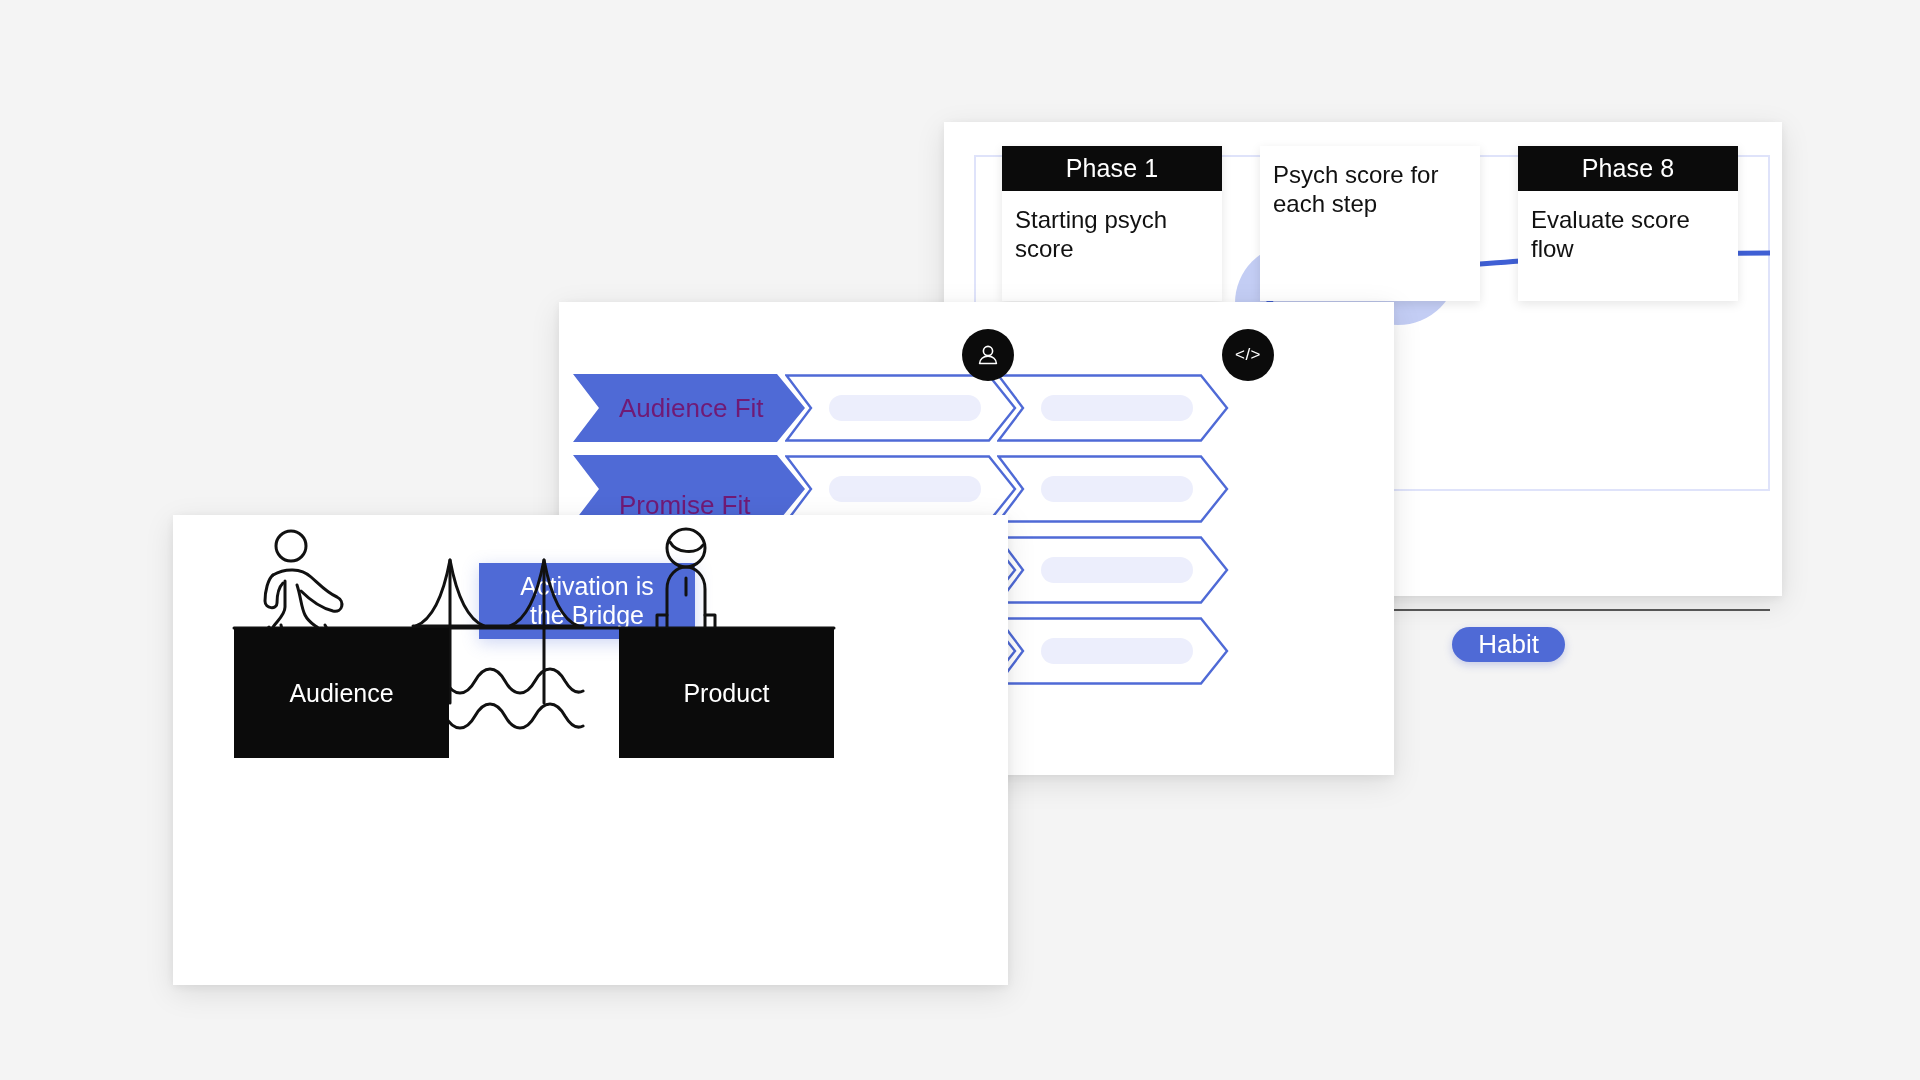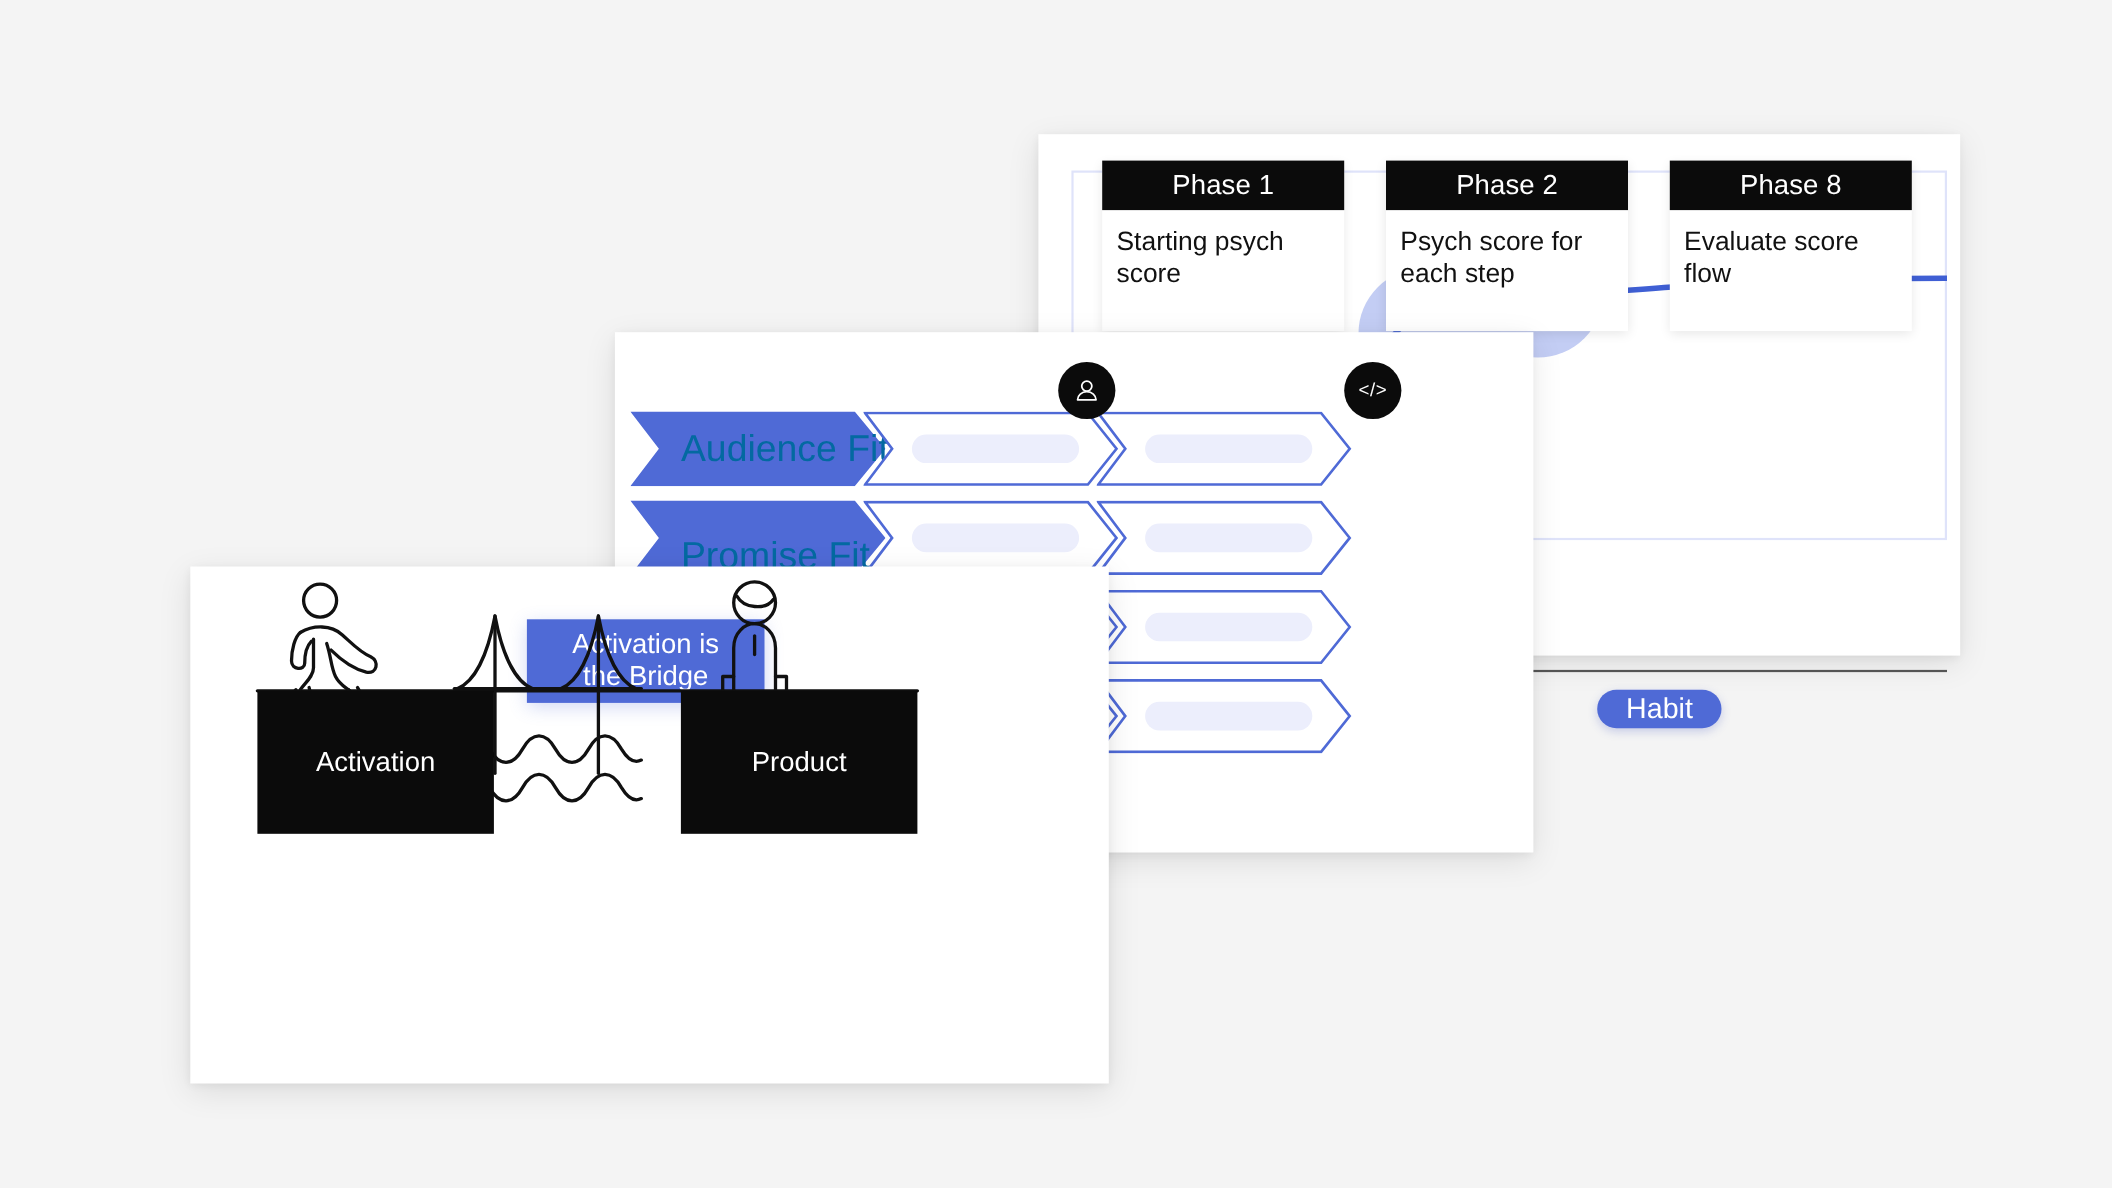--- a/index.html
+++ b/index.html
@@ -89,21 +89,21 @@
   .chev-rows{position:absolute;left:0;top:0;width:100%;height:100%;}
   .chev-row{position:absolute;left:14px;height:68px;width:810px;}
   .chev{
     position:absolute;top:0;height:68px;
   }
   .chev svg{display:block;}
   .chev-label{
     position:absolute;left:0;top:0;height:68px;
     display:flex;align-items:center;
     padding-left:46px;
-    color:#0369a1;font-size:34px;
+    color:#701a75;font-size:26px;
     pointer-events:none;
   }
   .chev-bar{
     position:absolute;
     height:26px;border-radius:13px;background:#eceefc;
   }
 
   
   #card-bridge{ left:157px; top:515px; width:835px; height:470px; z-index:3; }
   .act-box{
@@ -144,21 +144,20 @@
         <path d="M 178 218 C 212 232 236 236 262 196 C 288 156 300 128 342 122 C 392 115 470 112 546 106 C 640 99 720 98 800 98" fill="none" stroke="#3f5fd4" stroke-width="5" stroke-linecap="round"></path>
       </svg>
     </div>
 
     <div class="phase-row">
       <div class="phase-card">
         <div class="phase-head">Phase 1</div>
         <div class="phase-body">Starting psych score</div>
       </div>
       <div class="phase-card">
-        <div class="phase-head">Phase 2</div>
         <div class="phase-body">Psych score for each step</div>
       </div>
       <div class="phase-card">
         <div class="phase-head">Phase 8</div>
         <div class="phase-body">Evaluate score flow</div>
       </div>
     </div>
 
     <div class="axis-line"></div>
 
@@ -313,17 +312,17 @@
           <path d="M 337 111 C 352 105 364 82 371 45 C 378 82 390 105 405 111"></path>
 
           <line x1="240" y1="111" x2="410" y2="111"></line>
 
           <path d="M 241 166 C 251 150 263 150 272 166 C 281 182 293 182 302 166 C 311 150 323 150 332 166 C 341 182 353 182 362 166 C 371 150 383 150 392 166 C 398 176 404 179 410 176"></path>
           <path d="M 241 201 C 251 185 263 185 272 201 C 281 217 293 217 302 201 C 311 185 323 185 332 201 C 341 217 353 217 362 201 C 371 185 383 185 392 201 C 398 211 404 214 410 211"></path>
         </g>
       </svg>
     </div>
 
-    <div class="blk" id="blk-marketing">Activation</div>
+    <div class="blk" id="blk-marketing">Audience</div>
     <div class="blk" id="blk-product">Product</div>
   </div>
 
 </div>
 
 </body></html>

